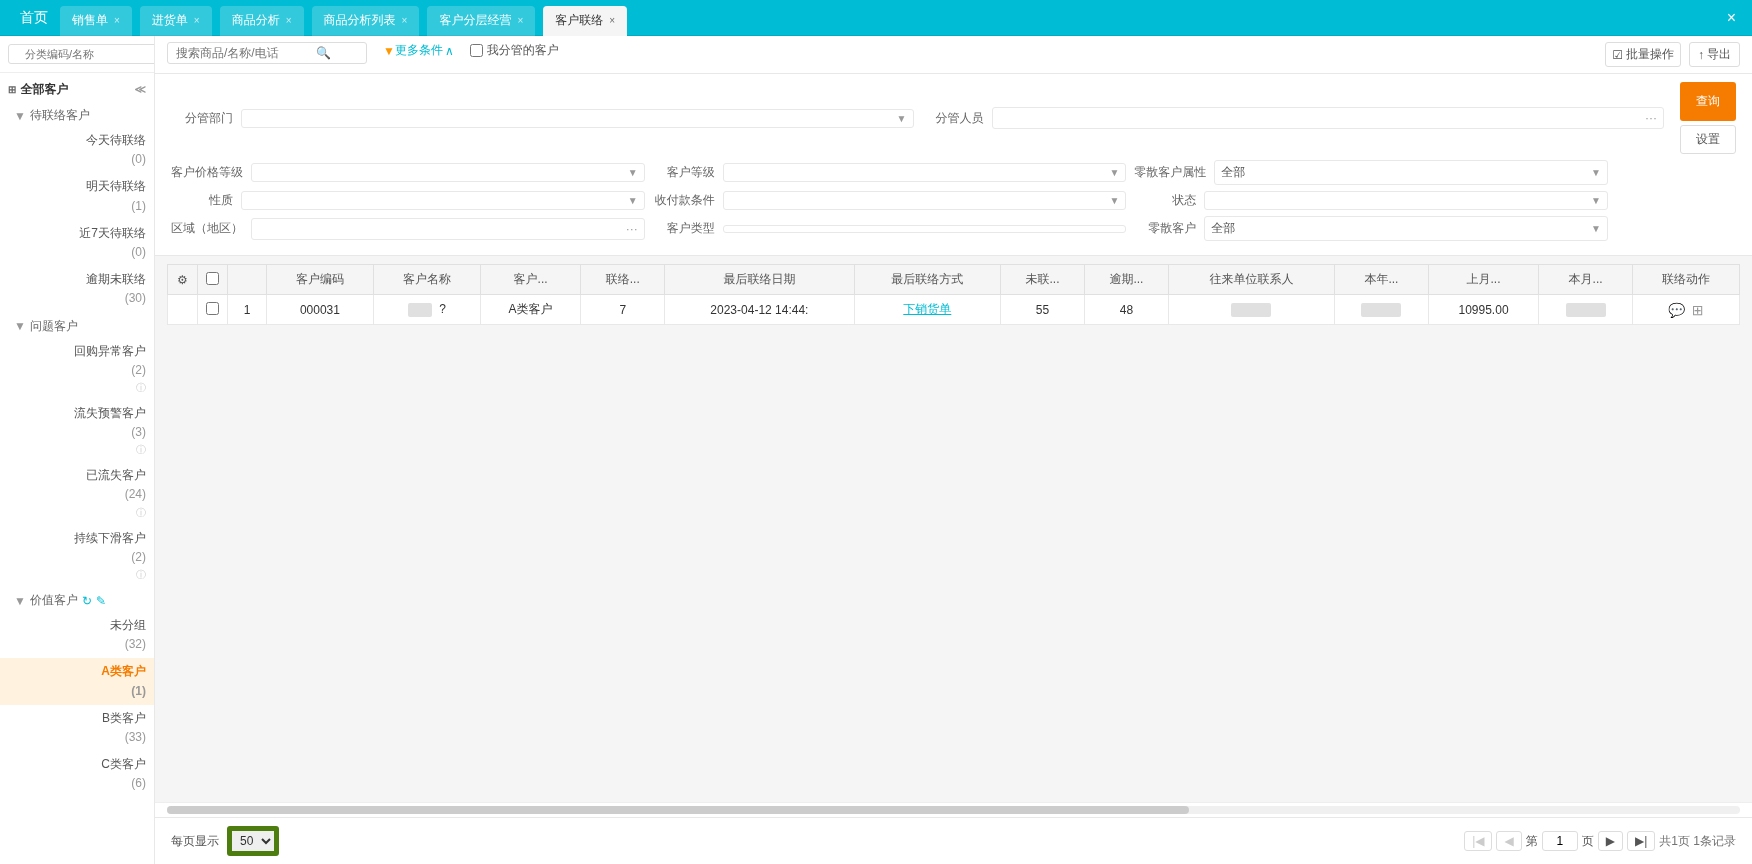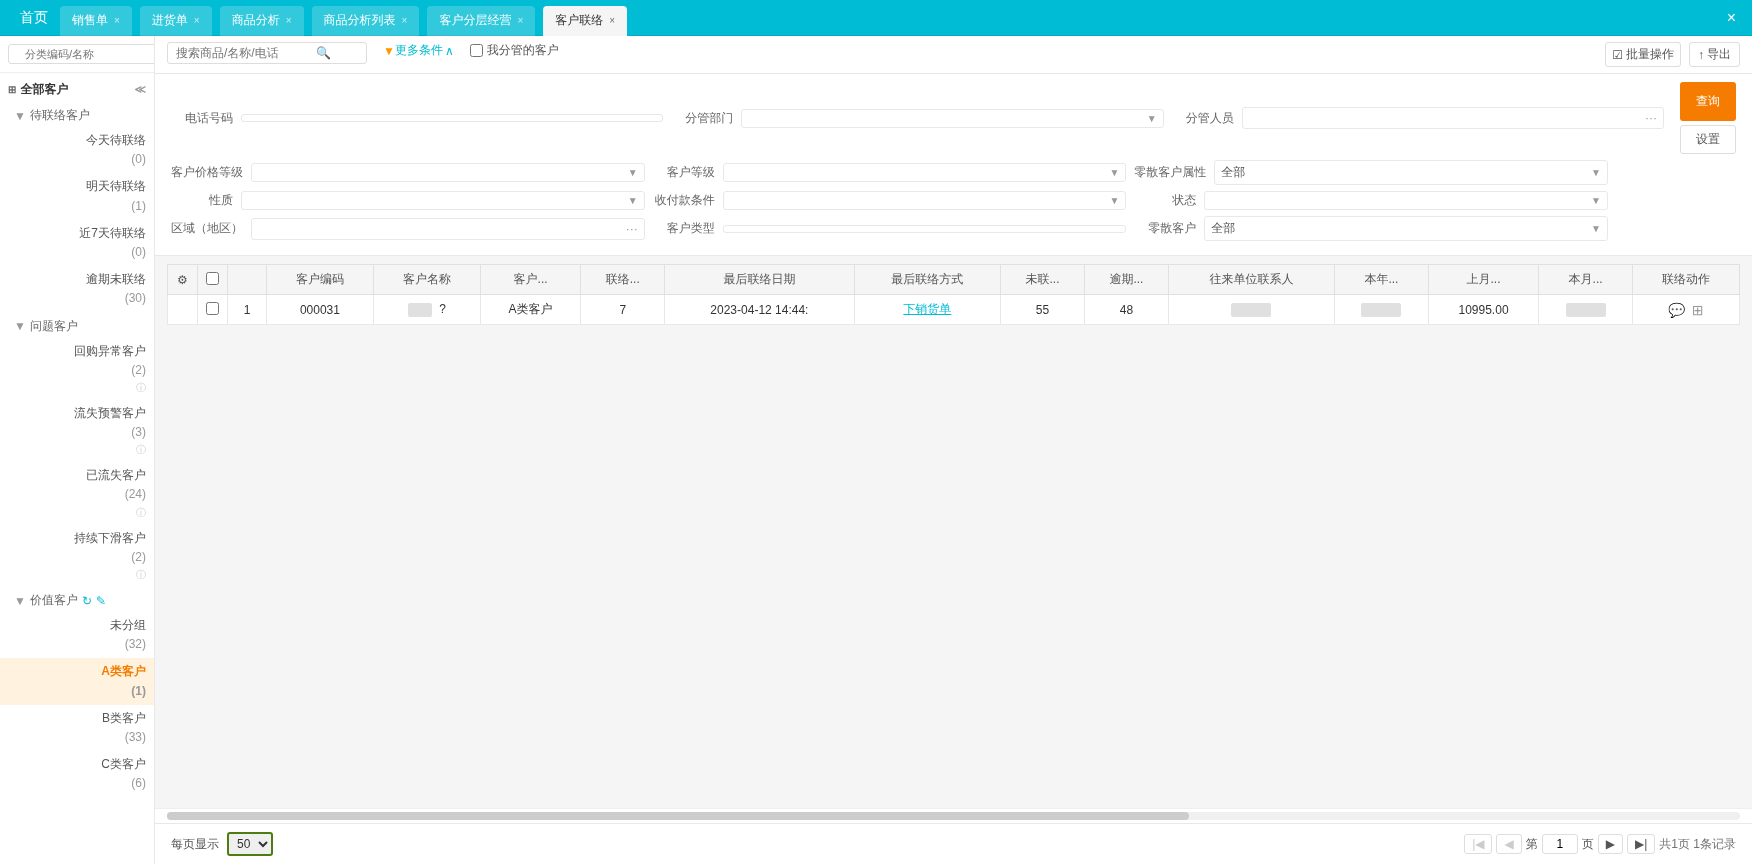--- a/index.html
+++ b/index.html
@@ -156,21 +156,21 @@
     .checkbox-cell { width: 30px; }
     .link-text { color: #00bcd4; text-decoration: underline; cursor: pointer; }
 
     
     .table-footer {
       background: #fff; border-top: 1px solid #e8e8e8; padding: 8px 16px;
       display: flex; align-items: center; gap: 8px; font-size: 12px; color: #555;
     }
     .footer-label { white-space: nowrap; }
     .footer-select {
-      border: 2px solid #4d7c0f; border-radius: 3px; padding: 2px 4px;
+      border: 5px solid #4d7c0f; border-radius: 3px; padding: 2px 4px;
       font-size: 12px; color: #333;
     }
     .footer-spacer { flex: 1; }
     .pagination {
       display: flex; align-items: center; gap: 4px;
     }
     .page-btn {
       border: 1px solid #ddd; background: #fff; border-radius: 3px;
       padding: 2px 7px; cursor: pointer; color: #555; font-size: 12px;
     }
@@ -362,26 +362,20 @@
         <div class="export-btn">
           <span>↑</span>
           <span>导出</span>
         </div>
       </div>
     </div>
 
     <div class="adv-filter">
 
       <div class="filter-row">
-        <div class="filter-field">
-          <span class="filter-label">电话号码</span>
-          <div class="filter-input-wrap">
-            <span class="filter-input-text"></span>
-          </div>
-        </div>
         <div class="filter-field">
           <span class="filter-label">分管部门</span>
           <div class="filter-input-wrap">
             <span class="filter-input-text"></span>
             <span class="down-arrow">▼</span>
           </div>
         </div>
         <div class="filter-field">
           <span class="filter-label">分管人员</span>
           <div class="filter-input-wrap">

